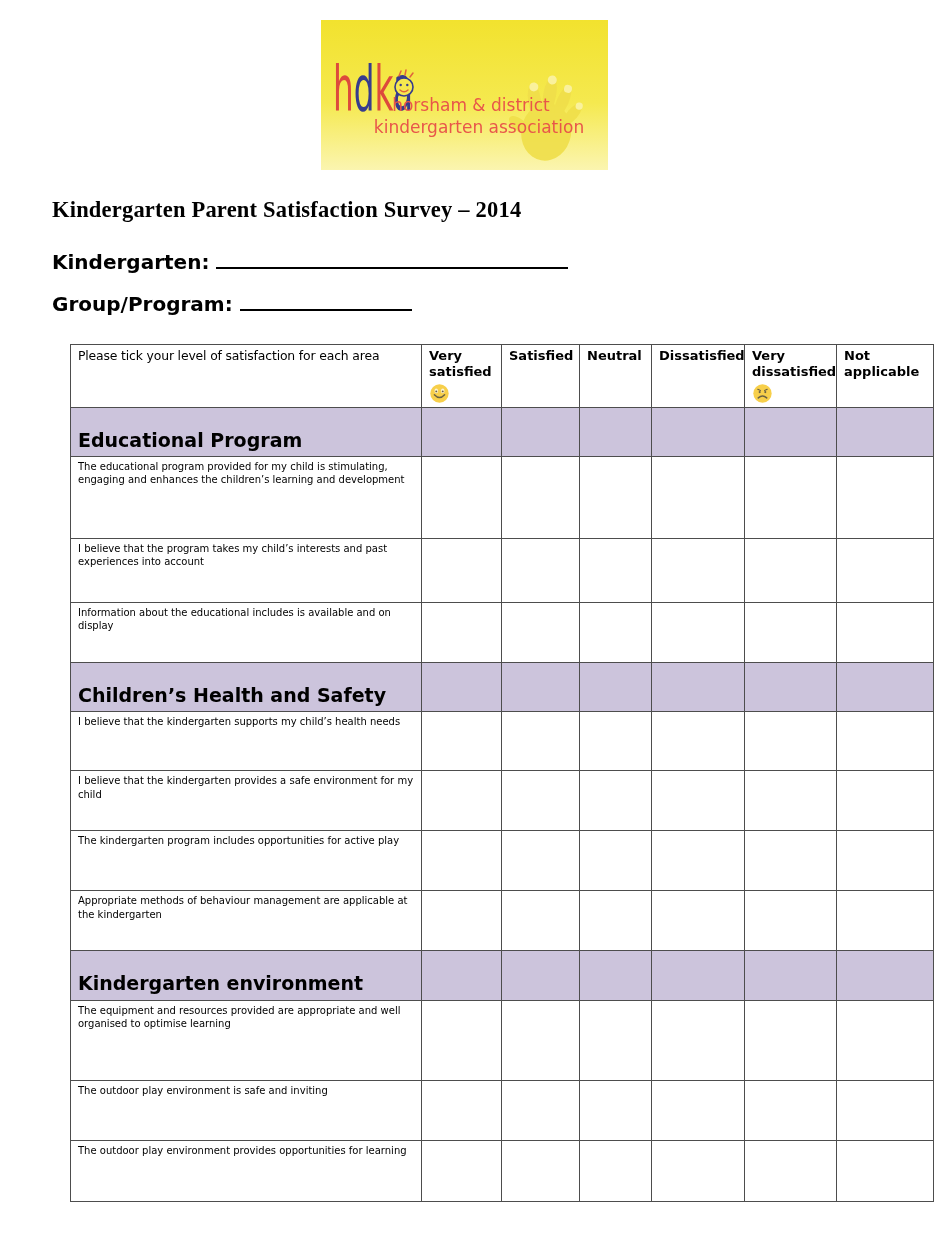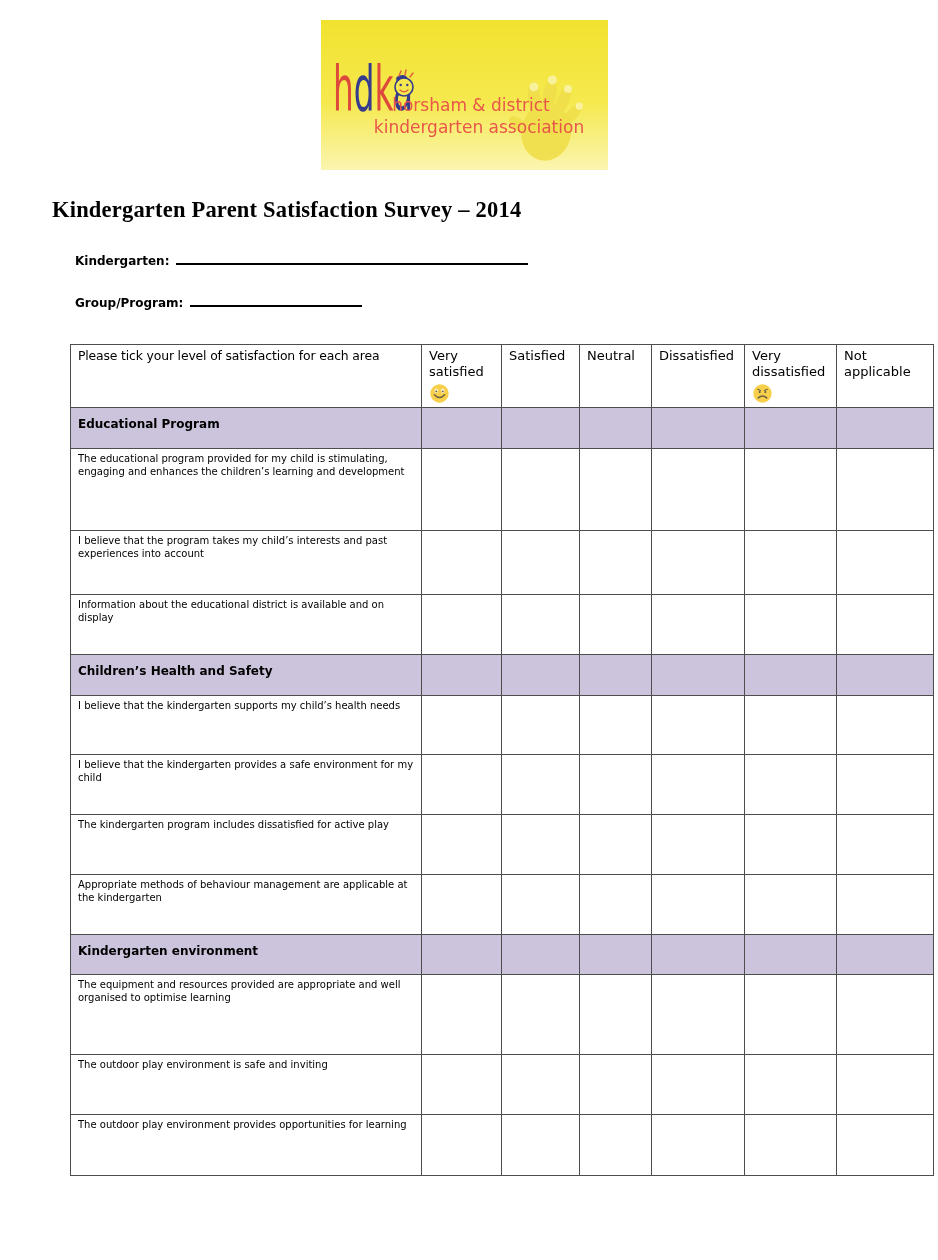--- a/index.html
+++ b/index.html
@@ -29,24 +29,23 @@
     top: 197px;
     font-size: 22.5px;
     font-weight: bold;
     letter-spacing: 0.2px;
     white-space: nowrap;
     font-family: Liberation Serif, serif;
   }
   .field {
     position: absolute;
     left: 52px;
-    font-size: 12px;
+    font-size: 20px;
     font-weight: bold;
     white-space: nowrap;
-    margin-left: 23px;
   }
   .field-1 { top: 250px; }
   .field-2 { top: 292px; }
   .fill-line {
     display: inline-block;
     border-bottom: 2px solid #000;
     height: 15px;
     margin-left: 7px;
     vertical-align: baseline;
   }
@@ -69,37 +68,37 @@
   }
   th.instr {
     font-weight: normal;
     text-align: left;
     font-size: 12.4px;
     letter-spacing: -0.15px;
     padding-top: 5px;
     white-space: nowrap;
   }
   th.rating {
-    font-weight: normal;
+    font-weight: bold;
     text-align: left;
     font-size: 13px;
     line-height: 1.25;
     padding-top: 5px;
   }
   th.rating .face { display: block; margin-top: 2px; }
   td.q {
     font-size: 10px;
     line-height: 1.34;
     padding-top: 4px;
   }
   tr.section td { background: #CCC4DC; }
   tr.section td.q {
     font-weight: bold;
-    font-size: 12px;
-    padding-top: 8px;
+    font-size: 19px;
+    padding-top: 20px;
   }
   svg { display: block; }
 </style>
 </head>
 <body>
 
 <div class="page">
 
   <div class="logo">
     <svg viewBox="0 0 287 150" width="287" height="150">
@@ -218,21 +217,21 @@
       <tr style="height:64px">
         <td class="q">I believe that the program takes my child’s interests and past experiences into account</td>
         <td></td>
           <td></td>
           <td></td>
           <td></td>
           <td></td>
           <td></td>
       </tr>
       <tr style="height:60px">
-        <td class="q">Information about the educational district is available and on display</td>
+        <td class="q">Information about the educational includes is available and on display</td>
         <td></td>
           <td></td>
           <td></td>
           <td></td>
           <td></td>
           <td></td>
       </tr>
 
       <tr class="section" style="height:41px">
         <td class="q">Children’s Health and Safety</td>
@@ -255,21 +254,21 @@
       <tr style="height:60px">
         <td class="q">I believe that the kindergarten provides a safe environment for my child</td>
         <td></td>
           <td></td>
           <td></td>
           <td></td>
           <td></td>
           <td></td>
       </tr>
       <tr style="height:60px">
-        <td class="q">The kindergarten program includes dissatisfied for active play</td>
+        <td class="q">The kindergarten program includes opportunities for active play</td>
         <td></td>
           <td></td>
           <td></td>
           <td></td>
           <td></td>
           <td></td>
       </tr>
       <tr style="height:60px">
         <td class="q">Appropriate methods of behaviour management are applicable at the kindergarten</td>
         <td></td>

